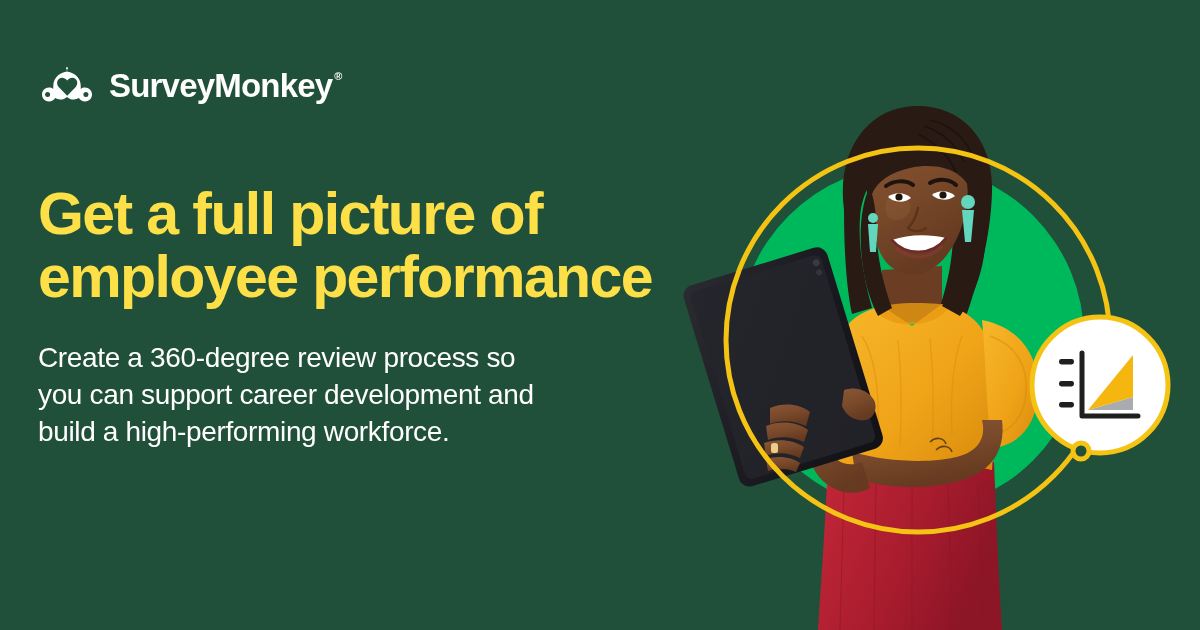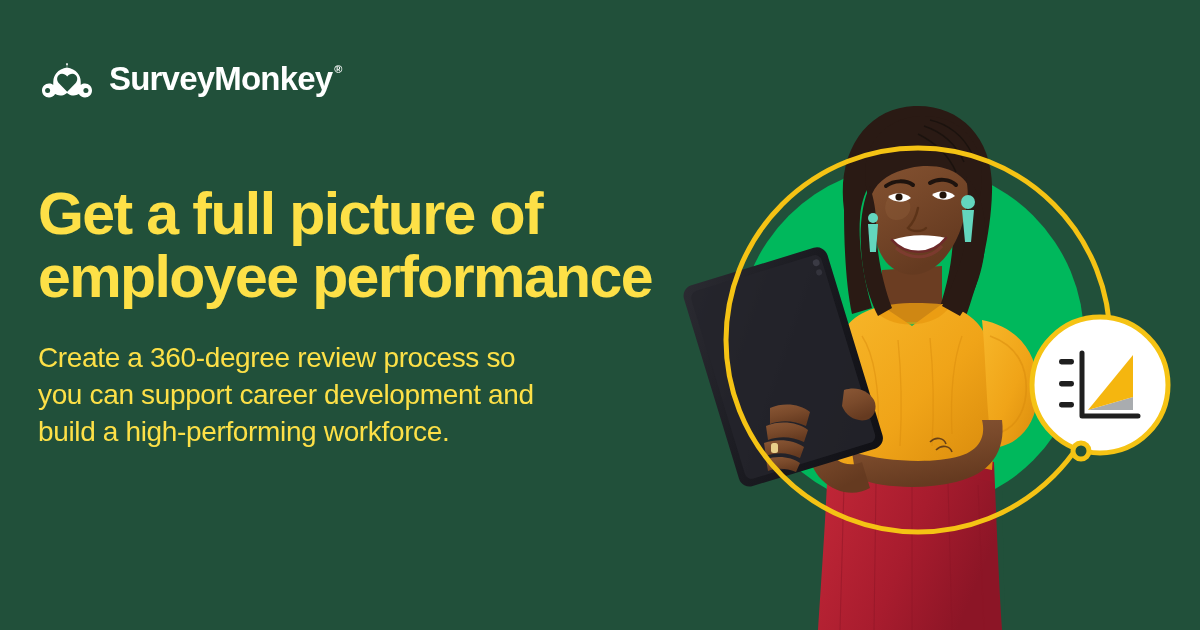--- a/index.html
+++ b/index.html
@@ -13,21 +13,21 @@
     position:relative;
     width:1200px; height:630px;
     background:#21503A;
     overflow:hidden;
   }
 
   
   #logo {
     position:absolute;
     left:38px; top:62px;
-    display:flex; align-items:flex-start; gap:13px;
+    display:flex; align-items:center; gap:13px;
     height:46px;
   }
   #logo-mark { width:58px; height:38px; display:block; flex:none; }
   #logo-word {
     display:flex; align-items:flex-start;
     color:#ffffff;
     font-size:33px;
     font-weight:bold;
     letter-spacing:-0.8px;
     line-height:1;
@@ -49,21 +49,21 @@
     color:#fde047;
     font-size:59px;
     font-weight:bold;
     line-height:1.06;
     letter-spacing:-1.6px;
   }
   #subcopy {
     position:absolute;
     left:38px; top:339px;
     width:520px;
-    color:#fde047;
+    color:#ffffff;
     font-size:28px;
     font-weight:normal;
     line-height:1.33;
     letter-spacing:-0.35px;
   }
 
   
   #art {
     position:absolute;
     left:630px; top:90px;

